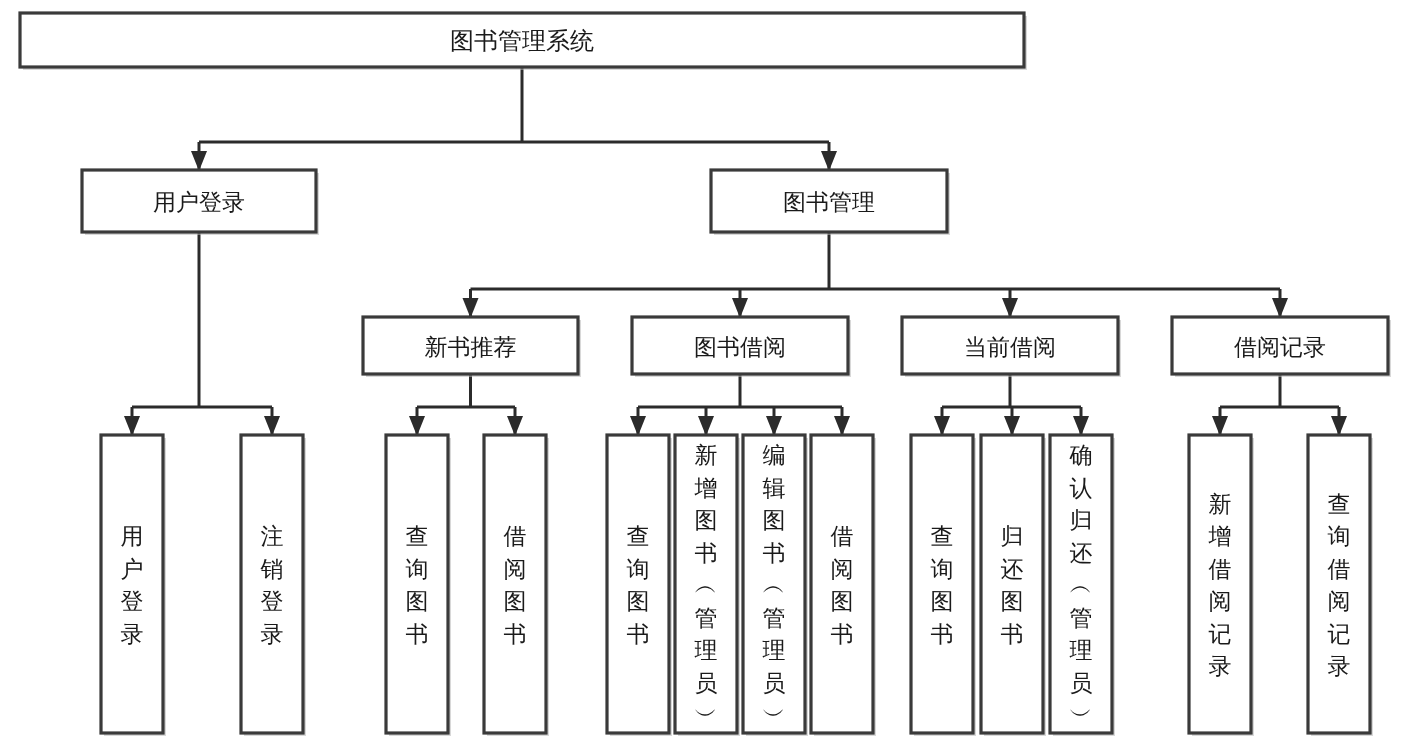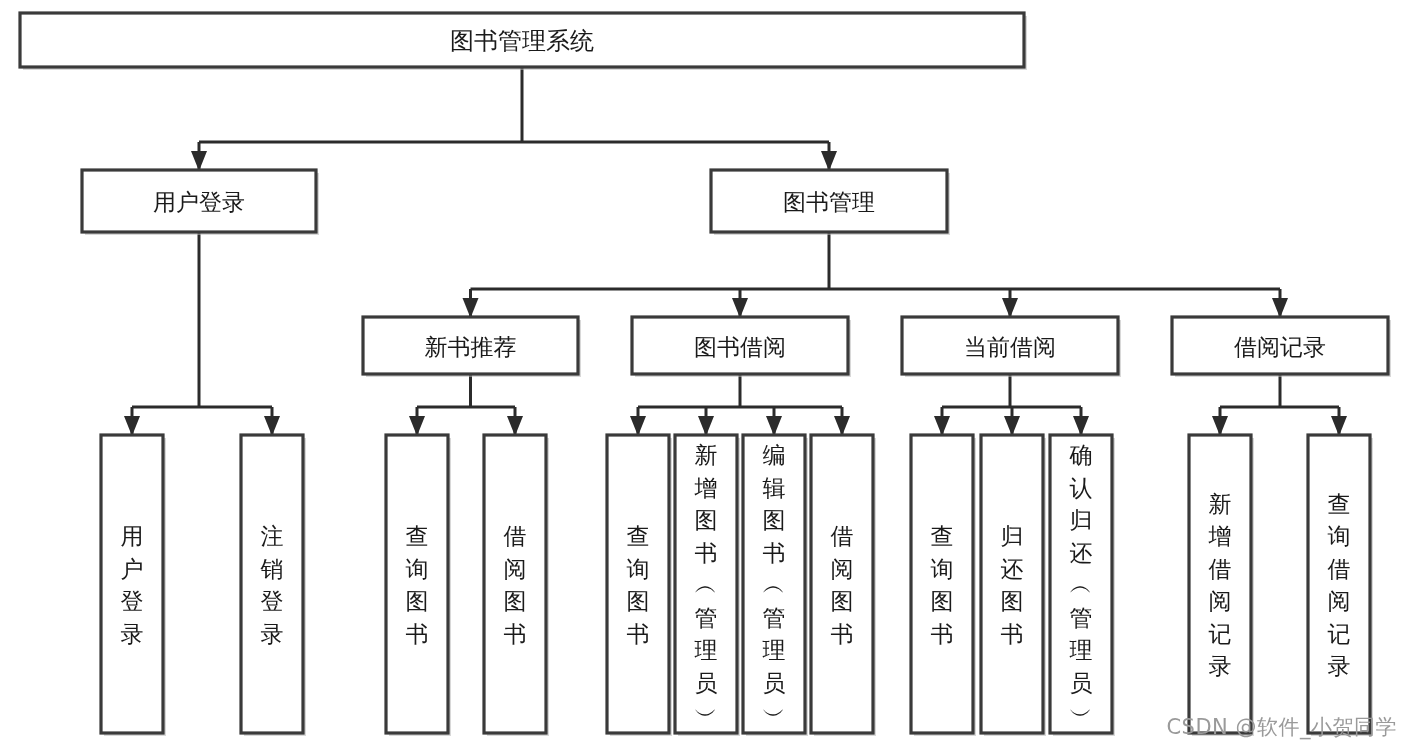--- a/index.html
+++ b/index.html
@@ -233,14 +233,13 @@
           <rect x="1189" y="435" width="62" height="298" class="node-box"></rect>
           <text x="1220" y="511.85" class="node-label-vert"><tspan x="1220" dy="0">新</tspan><tspan x="1220" dy="32.5">增</tspan><tspan x="1220" dy="32.5">借</tspan><tspan x="1220" dy="32.5">阅</tspan><tspan x="1220" dy="32.5">记</tspan><tspan x="1220" dy="32.5">录</tspan></text>
         </g>
         <g>
           <rect x="1311" y="438" width="62" height="298" class="node-shadow"></rect>
           <rect x="1308" y="435" width="62" height="298" class="node-box"></rect>
           <text x="1339" y="511.85" class="node-label-vert"><tspan x="1339" dy="0">查</tspan><tspan x="1339" dy="32.5">询</tspan><tspan x="1339" dy="32.5">借</tspan><tspan x="1339" dy="32.5">阅</tspan><tspan x="1339" dy="32.5">记</tspan><tspan x="1339" dy="32.5">录</tspan></text>
         </g>
       </g>
   </svg>
-  <div class="watermark-text">CSDN @软件_小贺同学</div>
 </div>
 
 </body></html>

